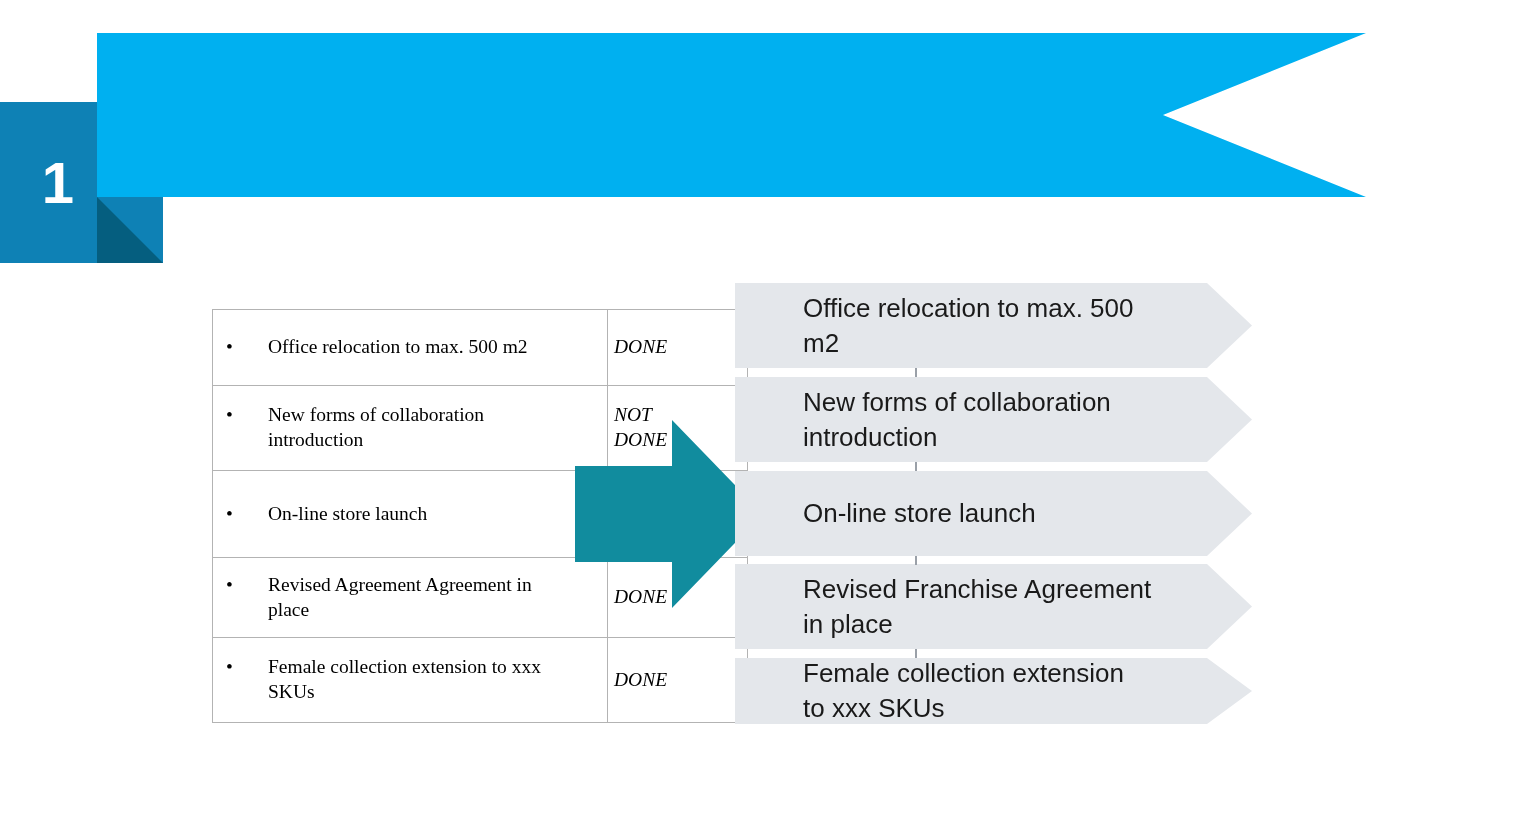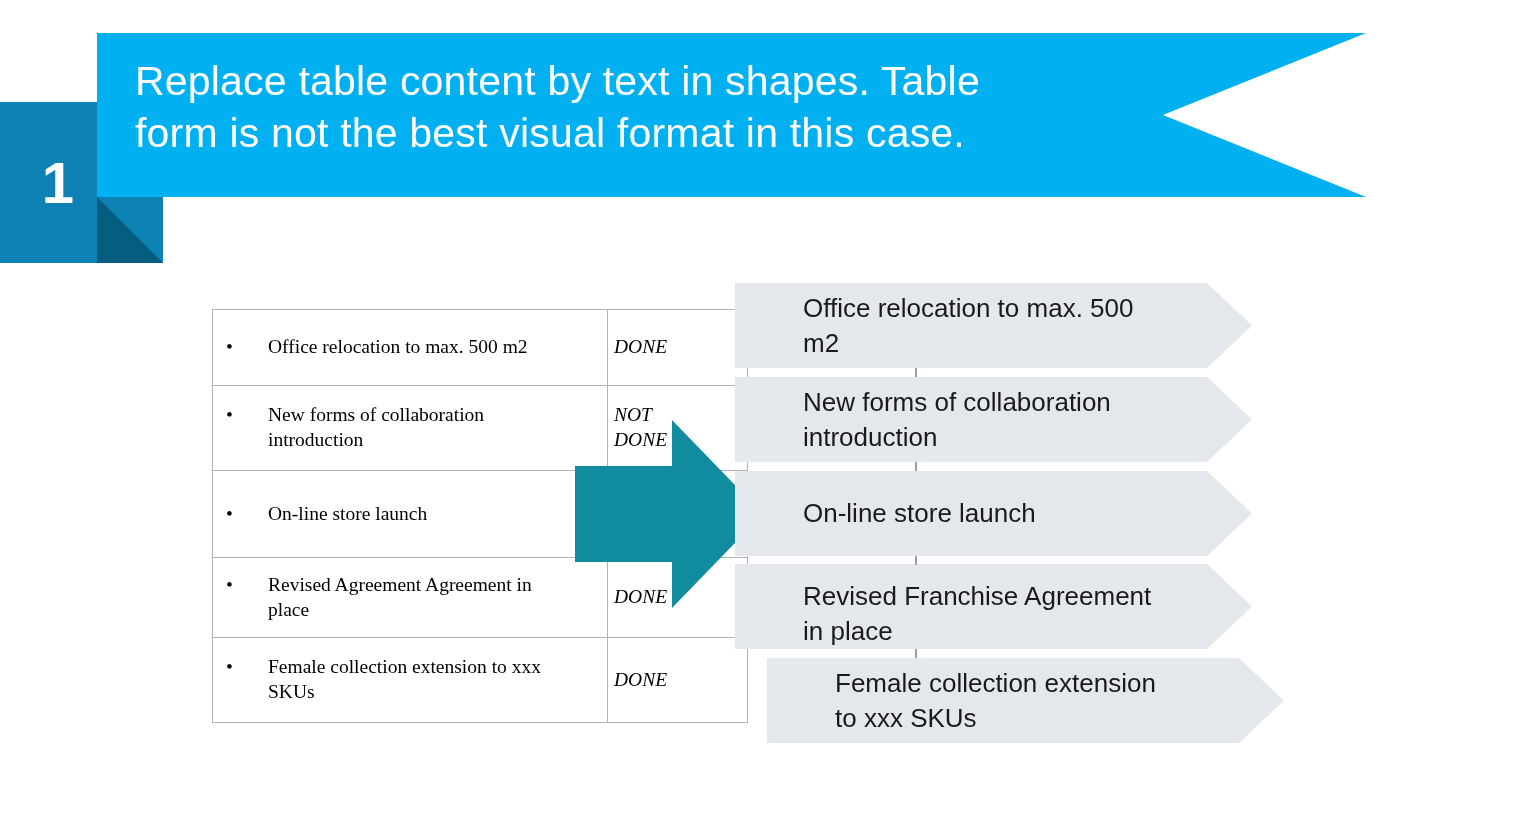--- a/index.html
+++ b/index.html
@@ -155,22 +155,22 @@
     padding-left: 68px;
     padding-right: 80px;
     font-size: 26px;
     color: #1A1A1A;
     line-height: 1.34;
     white-space: pre-line;
   }
   .c1 { top: 0px;   height: 85px; }
   .c2 { top: 94px;  height: 85px; }
   .c3 { top: 188px; height: 85px; }
-  .c4 { top: 281px; height: 85px; align-items: flex-end; }
-  .c5 { top: 375px; height: 85px; margin-left: 32px; }
+  .c4 { top: 281px; height: 85px; }
+  .c5 { top: 375px; height: 66px; }
 
   .chev-tick {
     position: absolute;
     left: 180px;
     width: 2px;
     height: 9px;
     background: #9AA0A8;
   }
   .t1 { top: 85px; }
   .t2 { top: 179px; }
@@ -179,22 +179,20 @@
 </style>
 </head>
 <body>
 
 <div class="slide">
 
   <div class="badge-square"></div>
   <div class="banner-shadow"></div>
   <div class="banner"></div>
   <div class="badge-number">1</div>
-  <div class="banner-title">Replace table content by text in shapes. Table
-form is not the best visual format in this case.</div>
 
   <div class="table-wrap">
     <table class="data-table">
       <tbody>
         <tr class="r1">
           <td class="col-item">
             <div class="bullet-row">
               <span class="bullet-dot">•</span>
               <span class="bullet-text">Office relocation to max. 500 m2</span>
             </div>

